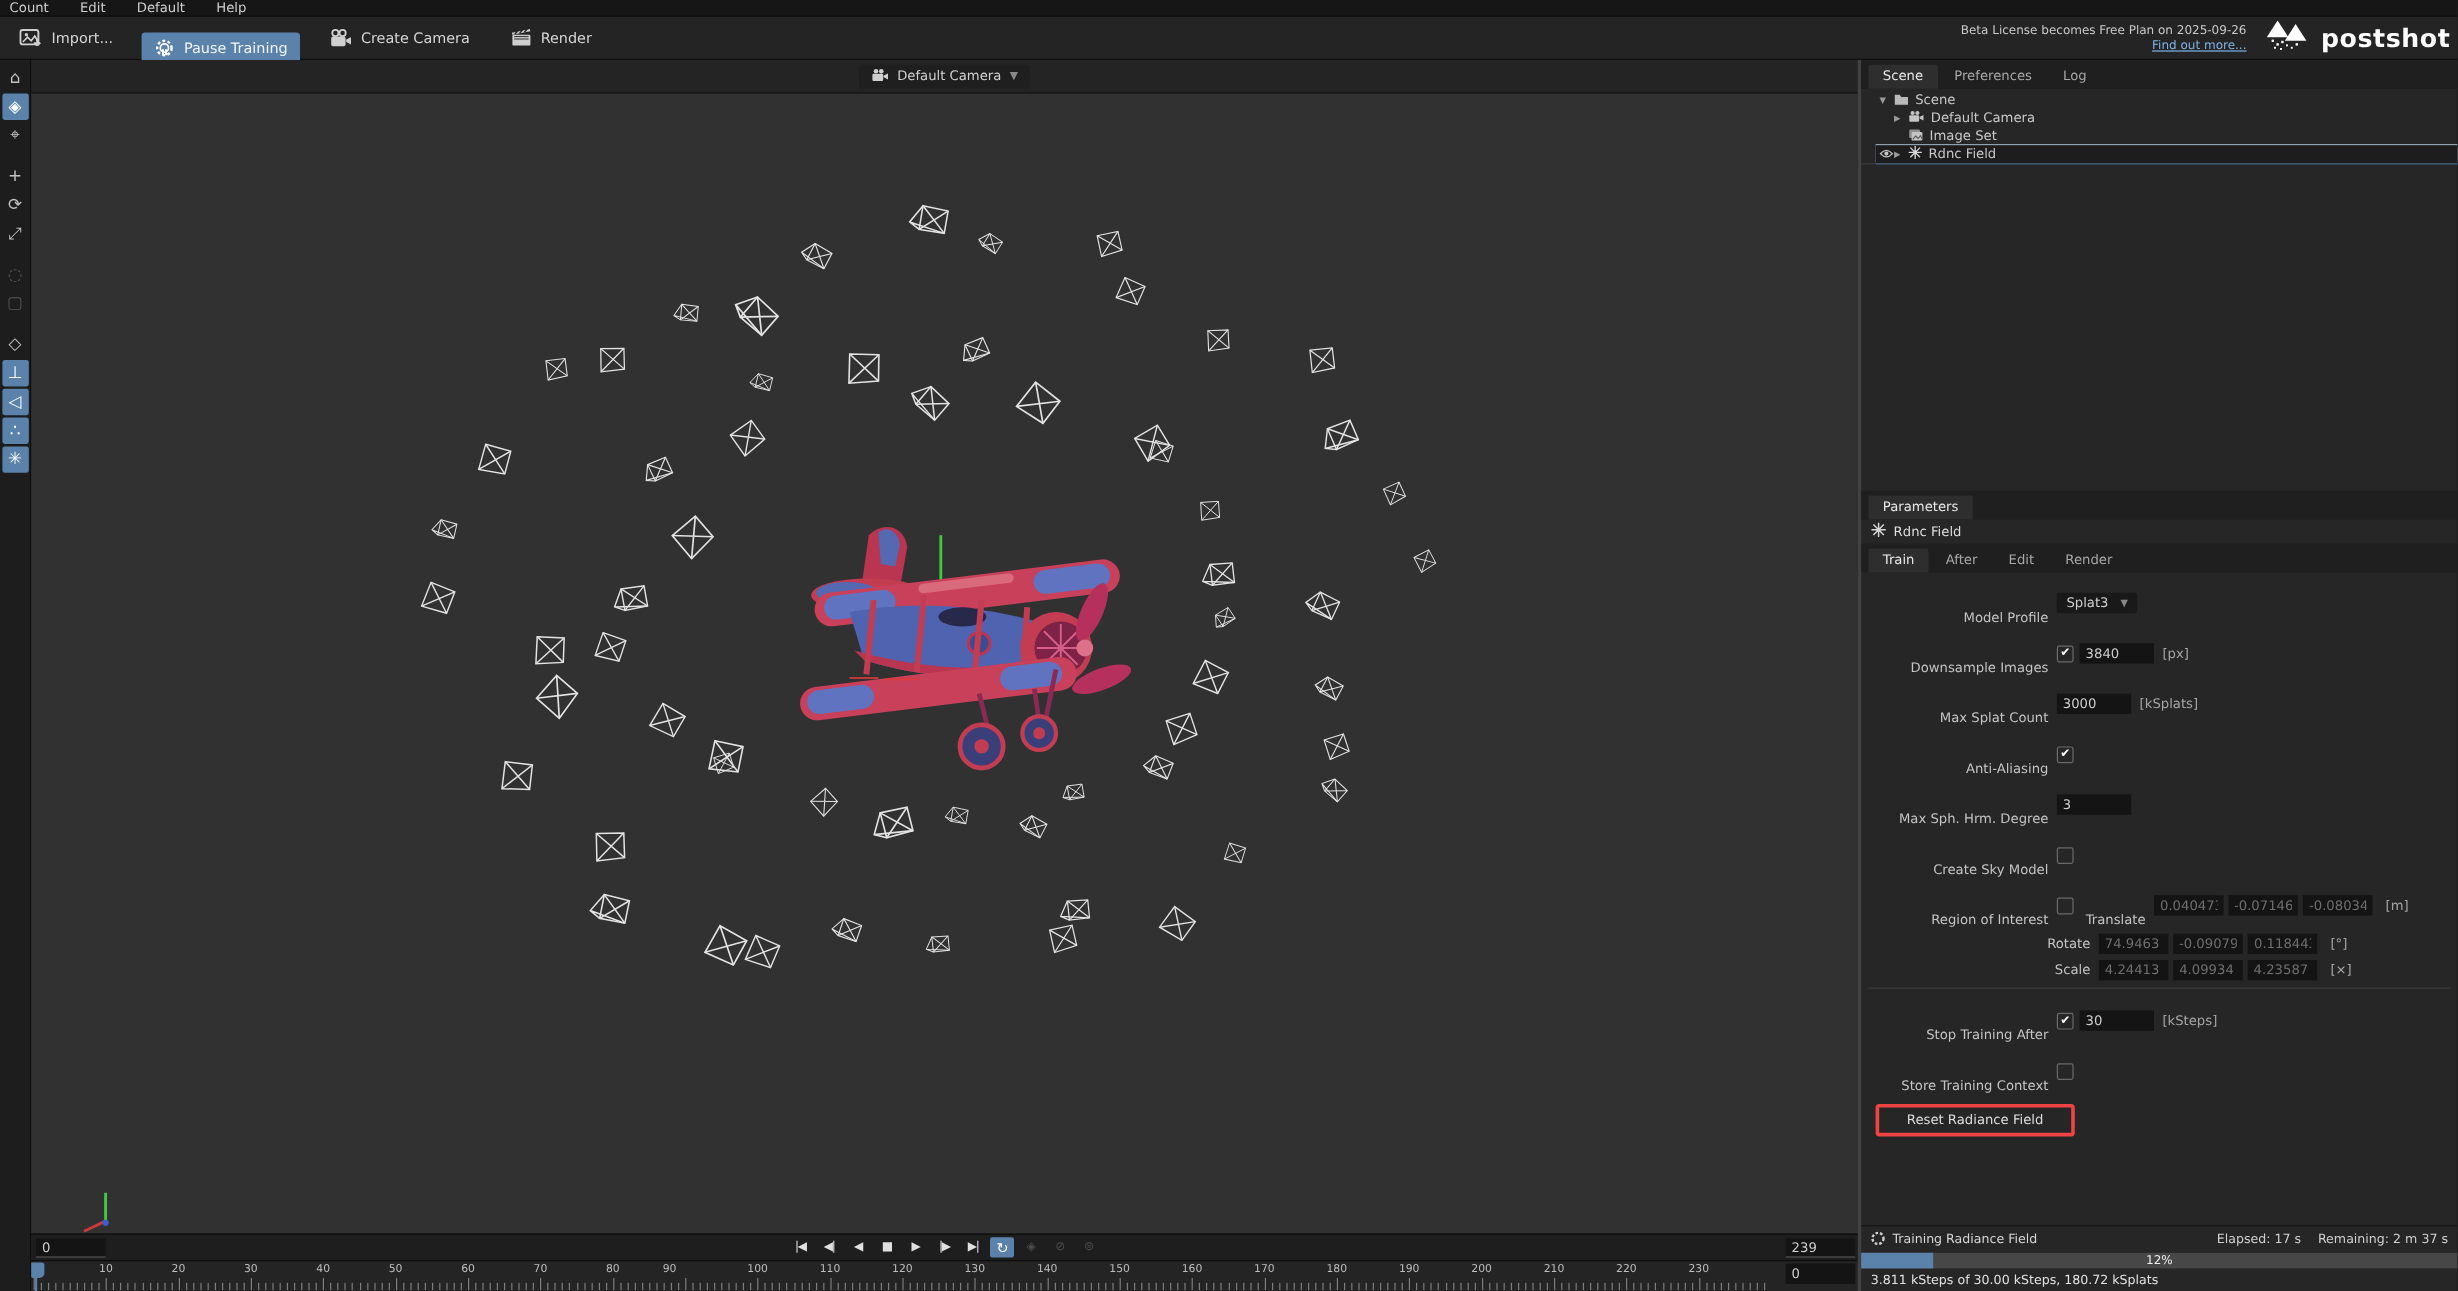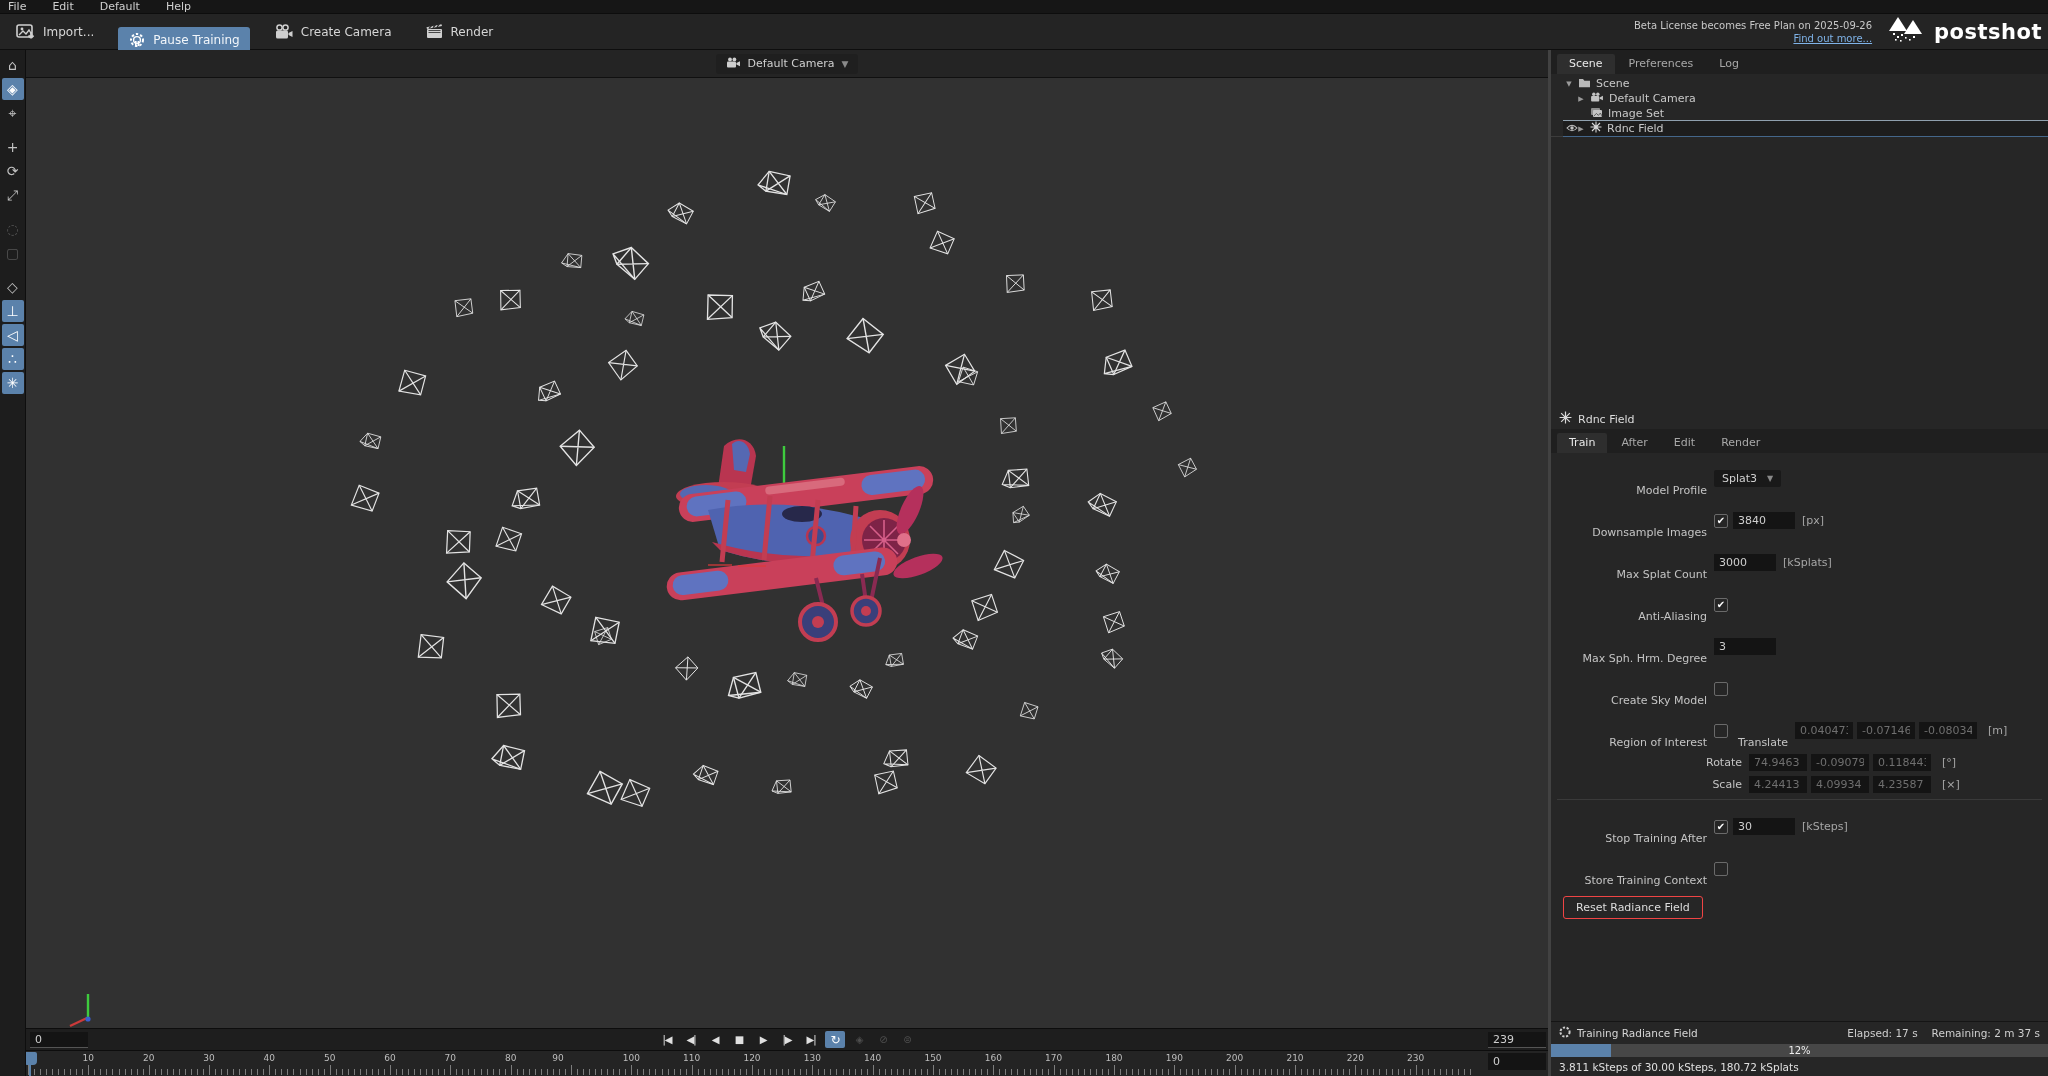--- a/index.html
+++ b/index.html
@@ -95,42 +95,42 @@
   .cb { width:14px; height:14px; border:1px solid #6a6a6a; border-radius:2px; background:#262626;
     margin-right:5px; display:flex; align-items:center; justify-content:center; color:#fff; font-size:10px; }
   .cb.on::after { content:"✔"; }
   .fin { width:62px; background:#141414; border:none; color:#cfcfcf; font:inherit; padding:2px 5px; }
   .fin.dim { color:#6f6f6f; width:58px; margin-right:4px; }
   .funit { margin-left:7px; color:#a6a6a6; }
   .selectbox { background:#191919; border-radius:2px; padding:2px 8px; display:flex; gap:10px;
     align-items:center; color:#d0d0d0; }
   .selectbox .arrow { font-size:8px; color:#888; }
   .hr { height:1px; background:#3a3a3a; margin:6px 0 8px 0; }
-  .reset-btn { background:transparent; border:1px solid #ef4444; border-radius:3px; color:#ddd;
-    font:inherit; padding:4px 12px; margin:4px 0 0 6px; }
+  .reset-btn { background:transparent; border:3px solid #ef4444; border-radius:3px; color:#ddd;
+    font:inherit; padding:4px 23px; margin:4px 0 0 6px; }
 
   .pflex { flex:1; }
 
   
   .pstatus { border-top:1px solid #151515; padding-top:3px; }
   .strow { display:flex; align-items:center; padding:1px 8px; height:16px; font-size:10.5px; }
   .strow .task { display:flex; gap:6px; align-items:center; color:#d5d5d5; }
   .strow .times { margin-left:auto; display:flex; gap:14px; color:#cfcfcf; }
   .pbar { height:13px; background:#474747; margin:3px 0; position:relative; }
   .pfill { height:100%; background:#5b82ab; }
   .plabel { position:absolute; inset:0; text-align:center; font-size:10px; color:#eee; line-height:13px; }
   .steps { padding:1px 8px 3px 8px; font-size:10.5px; color:#e0e0e0; }
 </style>
 </head>
 <body>
 
 <div class="app">
 
   <div class="menubar">
-    <span>File</span>
+    <span>Count</span>
     <span>Edit</span>
     <span>Default</span>
     <span>Help</span>
   </div>
 
   <div class="toolbar">
     <div class="tbtn">
       <span>
         <svg width="20" height="16" viewBox="0 0 20 16">
             <rect x="1" y="1" width="15" height="12" rx="2" fill="none" stroke="#cfcfcf" stroke-width="1.6"></rect>
@@ -719,20 +719,23 @@
                 </g>
                 <circle cx="6" cy="6" r="1.6" fill="#d8d8d8"></circle>
               </svg>
           </span>
           <span>Rdnc Field</span>
         </div>
       </div>
 
       <div class="spacer270"></div>
 
+      <div class="parambar">
+        <div class="ptab active">Parameters</div>
+      </div>
 
       <div class="node-head">
         <span>
           <svg width="13" height="13" viewBox="0 0 12 12">
               <g stroke="#d8d8d8" stroke-width="1.1">
                 <path d="M6 0.5 V11.5 M0.5 6 H11.5 M2 2 L10 10 M10 2 L2 10"></path>
               </g>
               <circle cx="6" cy="6" r="1.6" fill="#d8d8d8"></circle>
             </svg>
         </span>

